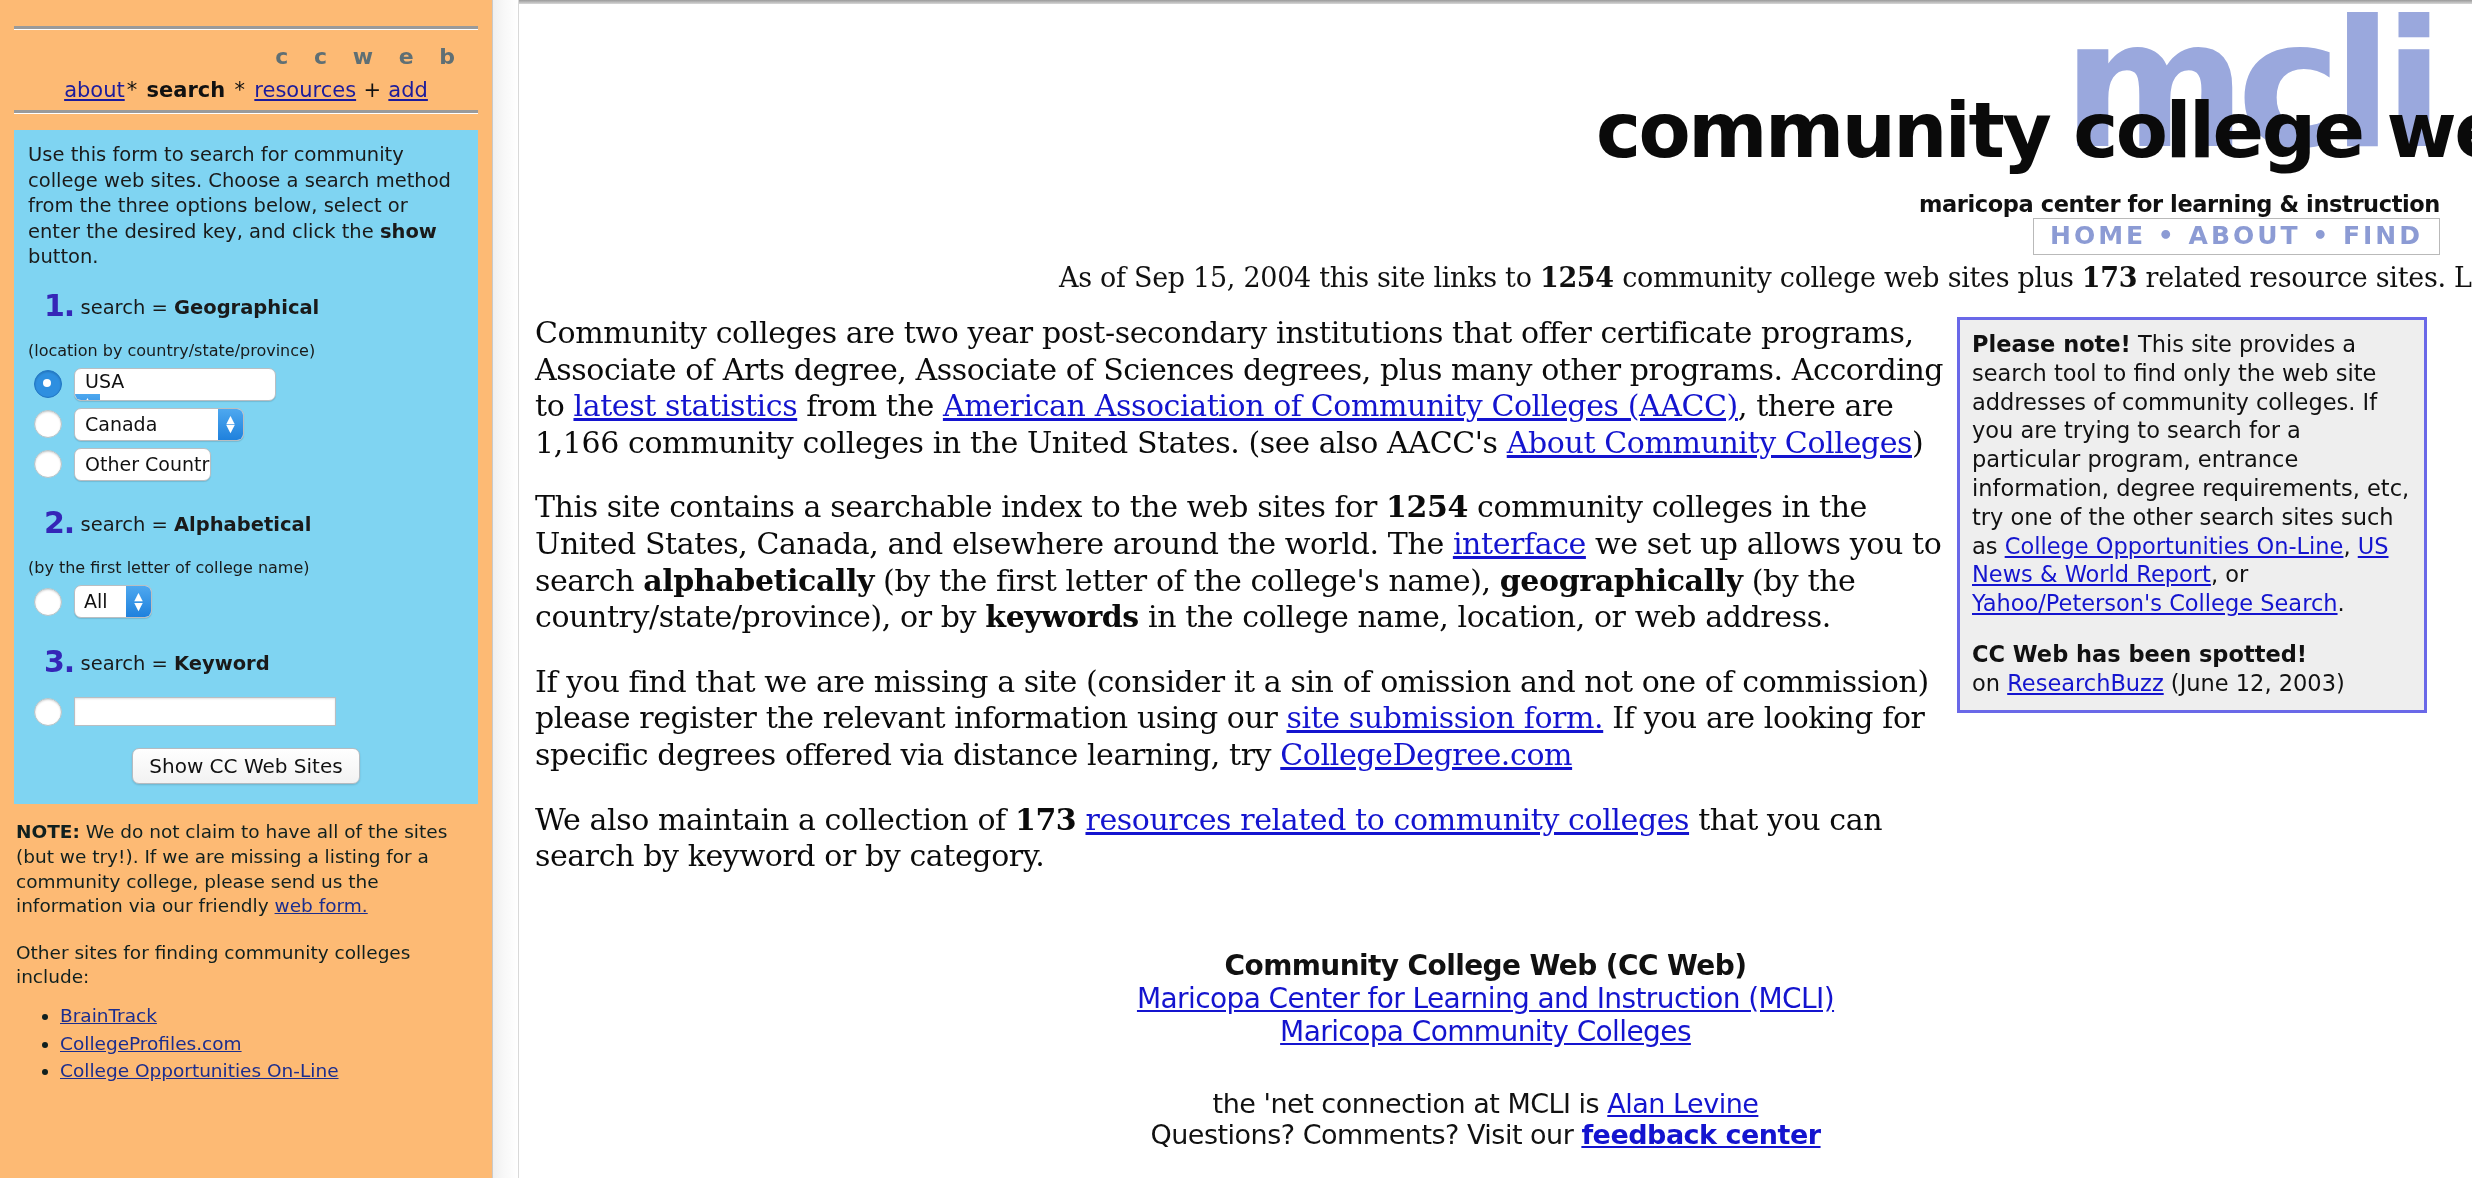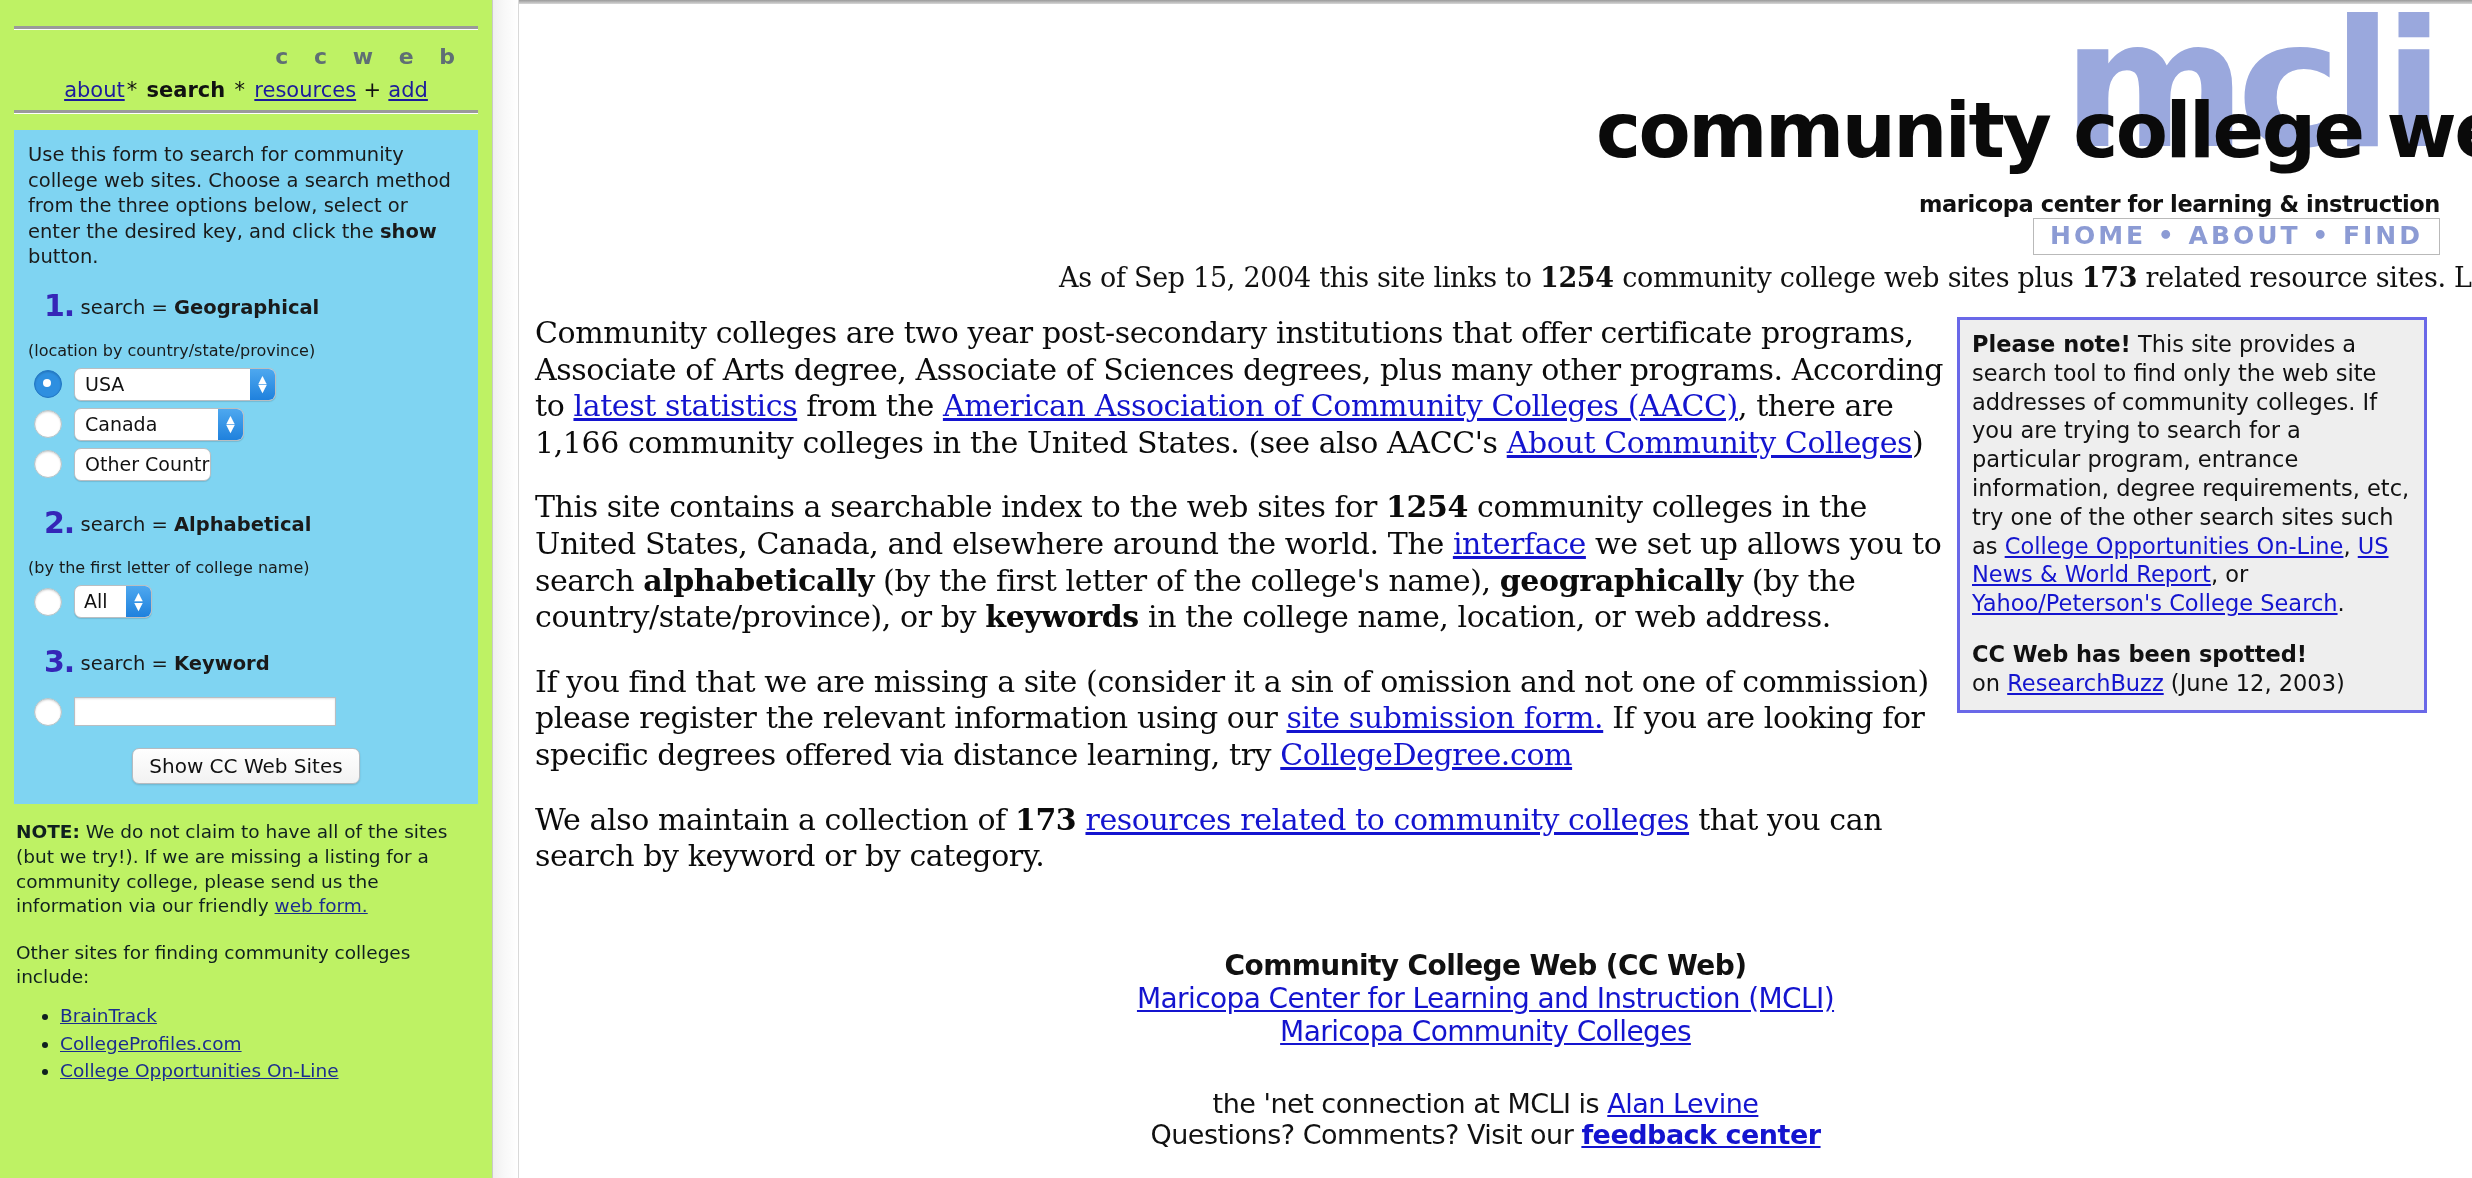--- a/index.html
+++ b/index.html
@@ -16,21 +16,21 @@
     width: 2472px;
     height: 1178px;
     display: flex;
     background: #ffffff;
   }
 
   
   .sidebar {
     width: 492px;
     flex: 0 0 492px;
-    background: #bef264;
+    background: #fdba74;
     position: relative;
     padding: 0;
     box-sizing: border-box;
     overflow: hidden;
   }
 
   .sb-rule {
     height: 3px;
     background: #9a9a9a;
     margin: 26px 14px 0 14px;
@@ -152,21 +152,21 @@
   .selectbox .arrows {
     width: 25px;
     background: linear-gradient(#4ea8ef,#1f81dd);
     display: flex; flex-direction: column;
     align-items: center; justify-content: center;
     color: #fff;
     font-size: 11px;
     line-height: .85;
     flex: 0 0 25px;
   }
-  .selectbox.w1 { width: 200px; }
+  .selectbox.w1 { width: 200px; flex-direction: column; }
   .selectbox.w1 .val { flex: 1; }
   .selectbox.w2 { width: 168px; }
   .selectbox.w2 .val { flex: 1; }
   .selectbox.w3 { width: 135px; }
   .selectbox.w3 .val { flex: 1; }
   .selectbox.wAll { width: 76px; }
   .selectbox.wAll .val { flex: 1; justify-content: flex-start; padding-left: 9px; }
 
   .textinput {
     width: 262px;

